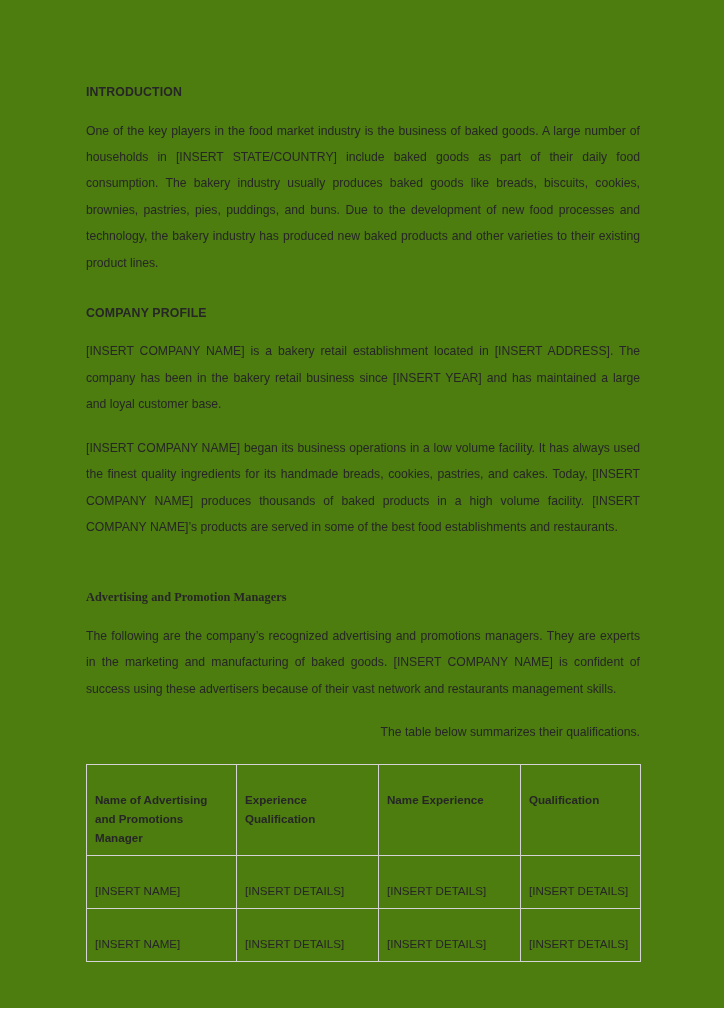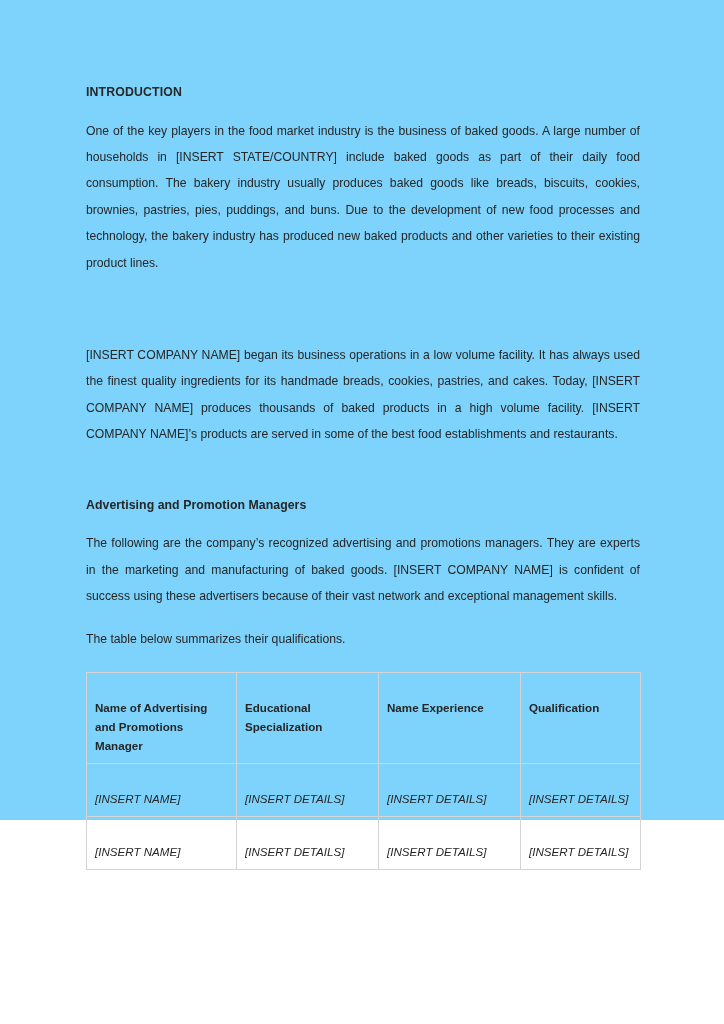--- a/index.html
+++ b/index.html
@@ -13,22 +13,22 @@
     height: 1024px;
     overflow: hidden;
     font-family: "Liberation Sans", sans-serif;
     color: #262626;
     -webkit-font-smoothing: antialiased;
   }
 
   .page {
     position: relative;
     width: 724px;
-    height: 820px;
-    background: #7dd3fc;
+    height: 1008px;
+    background: #4d7c0f;
     box-sizing: border-box;
     padding: 86px 85px 0 86px;
   }
 
   .doc-body {
     width: 554px;
   }
 
   h2.section-heading {
     font-size: 12.3px;
@@ -39,34 +39,35 @@
     line-height: 1.1;
   }
 
   h3.sub-heading {
     font-size: 12.3px;
     font-weight: bold;
     letter-spacing: 0.05px;
     color: #262626;
     margin: 0;
     line-height: 1.1;
+    font-family: Liberation Serif, serif;
   }
 
   p.body-text {
     font-size: 12.2px;
     line-height: 26.4px;
     color: #262626;
     margin: 0;
     text-align: justify;
     text-justify: inter-word;
     hyphens: none;
   }
 
   p.body-text.no-justify {
-    text-align: left;
+    text-align: right;
   }
 
   
   .gap-after-heading { height: 18px; }
   .gap-para          { height: 17px; }
   .gap-section       { height: 31px; }
   .gap-sub           { height: 20px; }
   .gap-before-table  { height: 19px; }
 
   table.qualifications-table {
@@ -85,65 +86,66 @@
     color: #262626;
     text-align: left;
   }
   table.qualifications-table th {
     font-weight: bold;
     height: 52px;
   }
   table.qualifications-table td {
     font-weight: normal;
     height: 14px;
-    font-style: italic;
   }
   col.c1 { width: 150px; }
   col.c2 { width: 142px; }
   col.c3 { width: 142px; }
   col.c4 { width: 120px; }
 </style>
 </head>
 <body>
 
 <div class="page">
   <div class="doc-body">
 
     <h2 class="section-heading">INTRODUCTION</h2>
     <div class="gap-after-heading"></div>
     <p class="body-text">One of the key players in the food market industry is the business of baked goods. A large number of households in [INSERT STATE/COUNTRY] include baked goods as part of their daily food consumption. The bakery industry usually produces baked goods like breads, biscuits, cookies, brownies, pastries, pies, puddings, and buns. Due to the development of new food processes and technology, the bakery industry has produced new baked products and other varieties to their existing product lines.</p>
 
     <div class="gap-section"></div>
 
+    <h2 class="section-heading">COMPANY PROFILE</h2>
     <div class="gap-after-heading"></div>
+    <p class="body-text">[INSERT COMPANY NAME] is a bakery retail establishment located in [INSERT ADDRESS]. The company has been in the bakery retail business since [INSERT YEAR] and has maintained a large and loyal customer base.</p>
     <div class="gap-para"></div>
     <p class="body-text">[INSERT COMPANY NAME] began its business operations in a low volume facility. It has always used the finest quality ingredients for its handmade breads, cookies, pastries, and cakes. Today, [INSERT COMPANY NAME] produces thousands of baked products in a high volume facility. [INSERT COMPANY NAME]’s products are served in some of the best food establishments and restaurants.</p>
 
     <div class="gap-section"></div>
 
     <div class="gap-sub"></div>
     <h3 class="sub-heading">Advertising and Promotion Managers</h3>
     <div class="gap-after-heading"></div>
-    <p class="body-text">The following are the company’s recognized advertising and promotions managers. They are experts in the marketing and manufacturing of baked goods. [INSERT COMPANY NAME] is confident of success using these advertisers because of their vast network and exceptional management skills.</p>
+    <p class="body-text">The following are the company’s recognized advertising and promotions managers. They are experts in the marketing and manufacturing of baked goods. [INSERT COMPANY NAME] is confident of success using these advertisers because of their vast network and restaurants management skills.</p>
     <div class="gap-para"></div>
     <p class="body-text no-justify">The table below summarizes their qualifications.</p>
 
     <div class="gap-before-table"></div>
 
     <table class="qualifications-table">
       <colgroup>
         <col class="c1">
           <col class="c2">
           <col class="c3">
           <col class="c4">
       </colgroup>
       <thead>
         <tr>
           <th>Name of Advertising and Promotions Manager</th>
-          <th>Educational Specialization</th>
+          <th>Experience Qualification</th>
           <th>Name Experience</th>
           <th>Qualification</th>
         </tr>
       </thead>
       <tbody>
         <tr>
           <td>[INSERT NAME]</td>
           <td>[INSERT DETAILS]</td>
           <td>[INSERT DETAILS]</td>
           <td>[INSERT DETAILS]</td>

